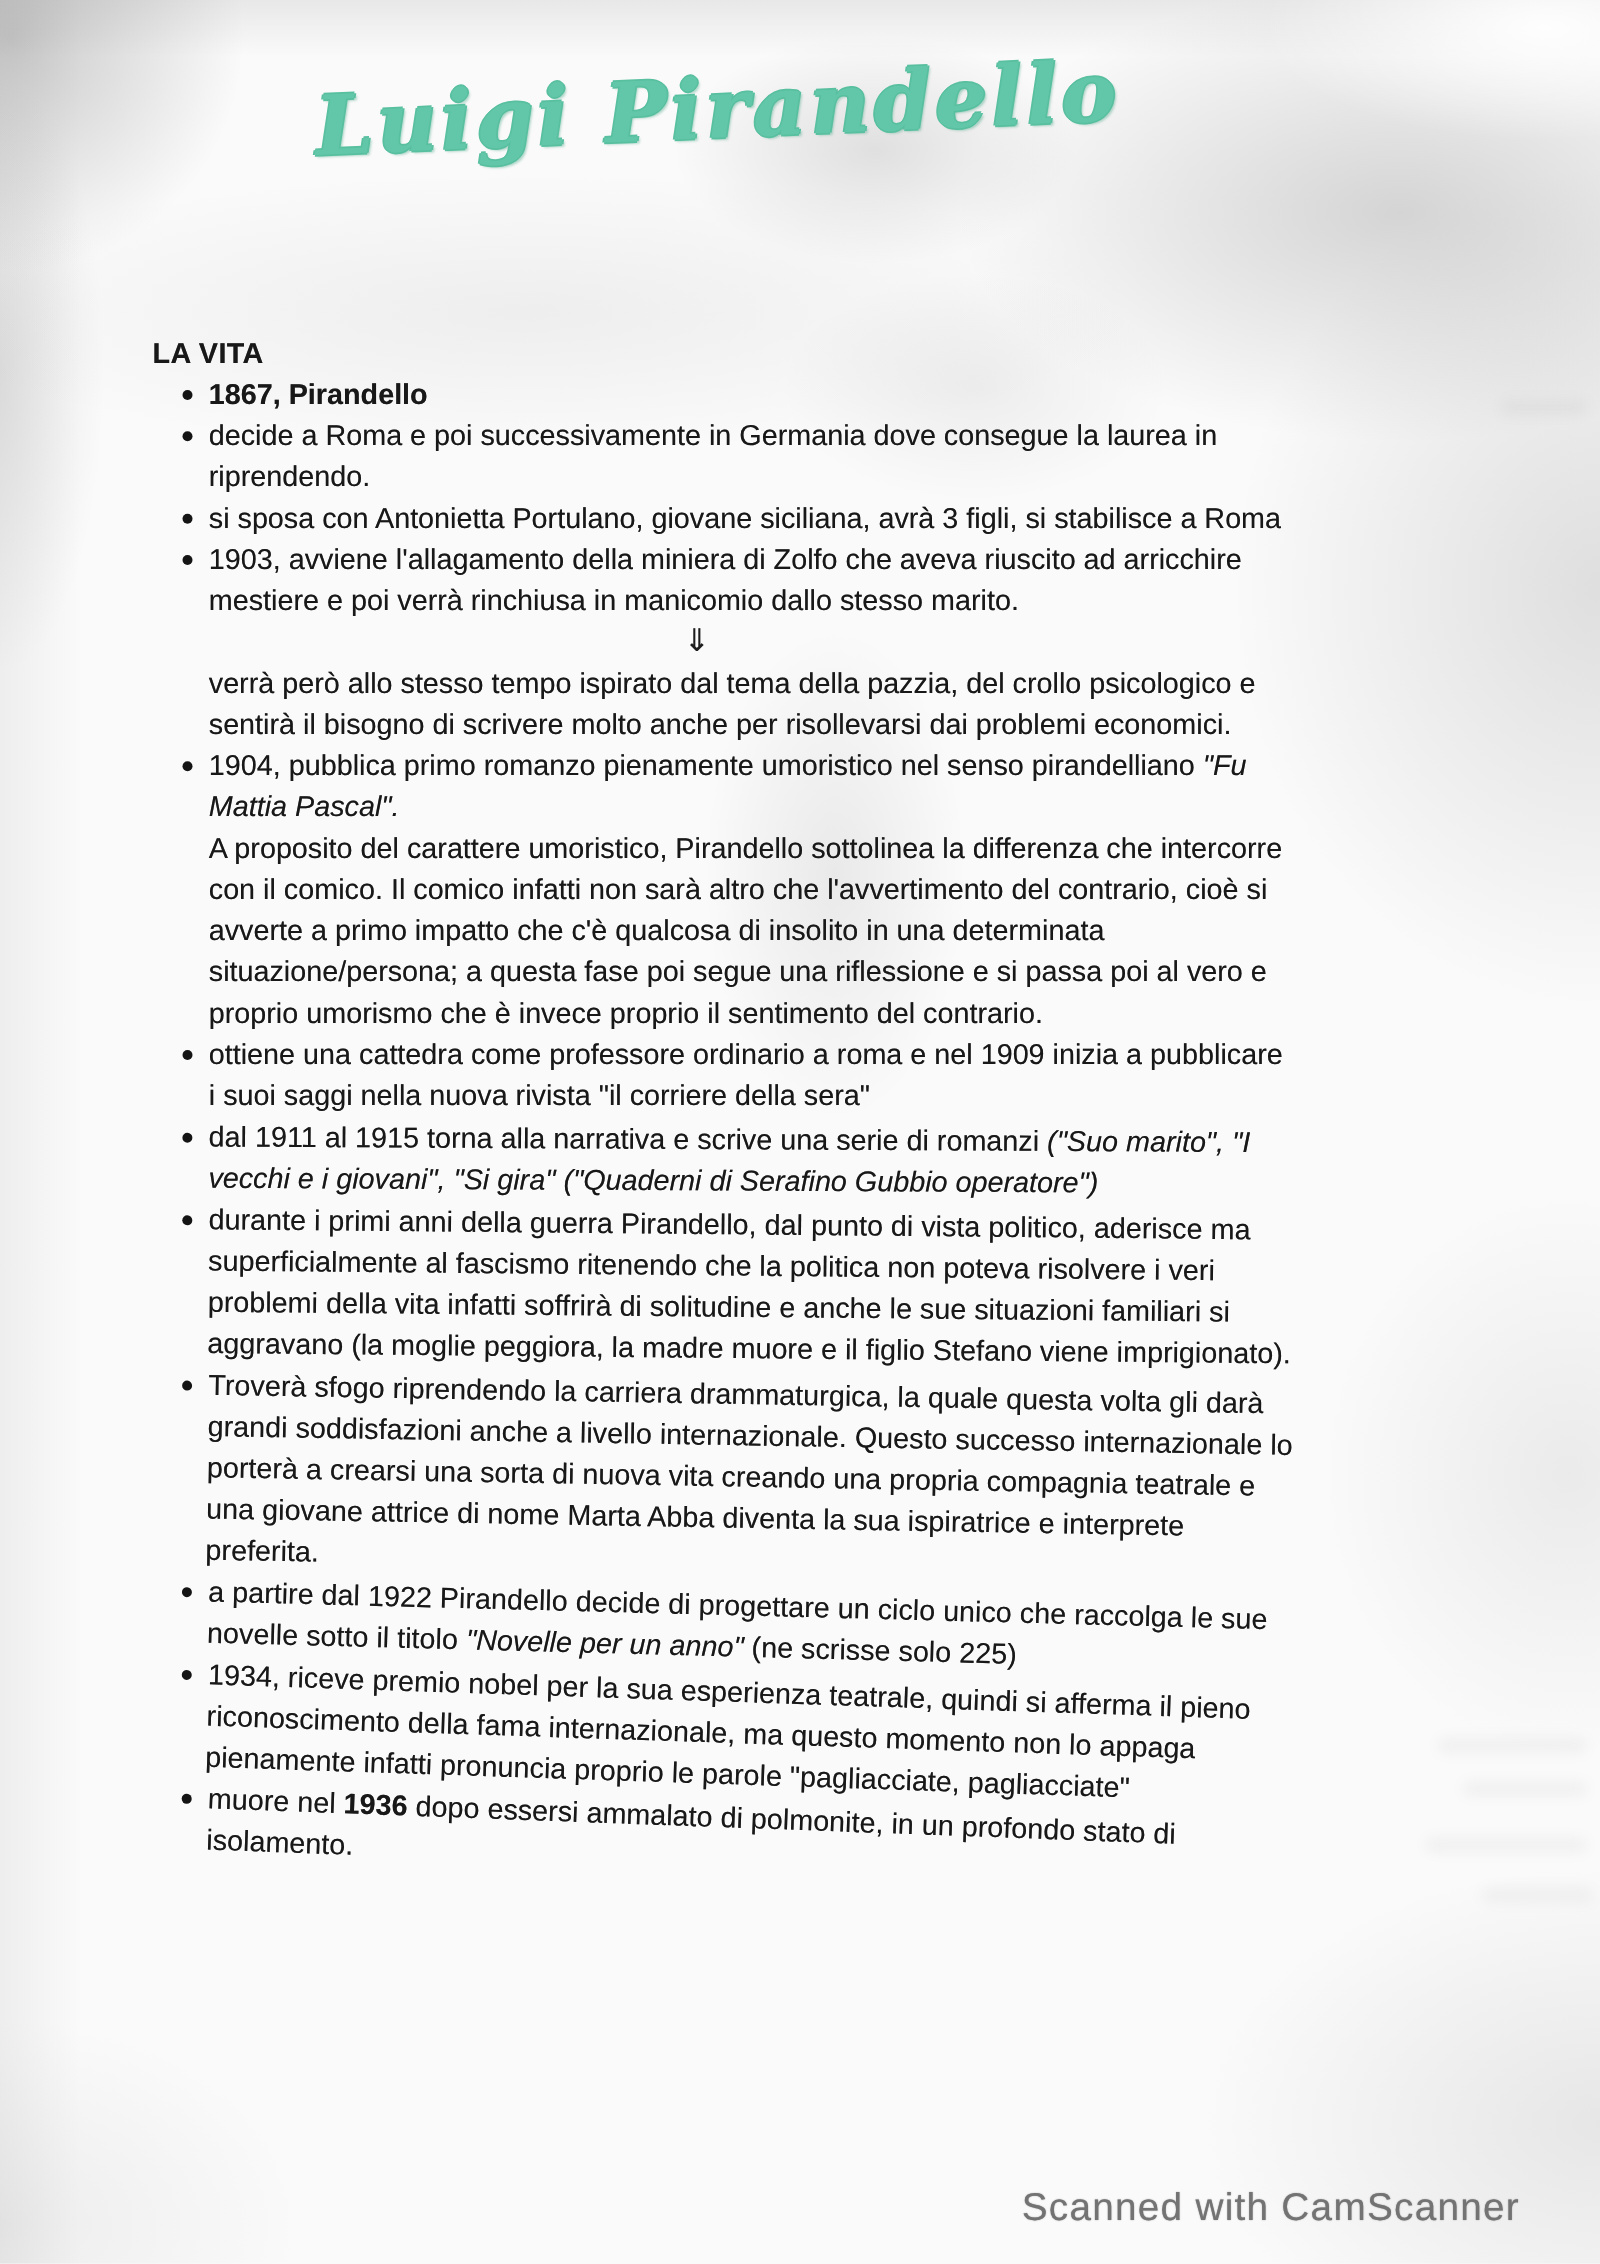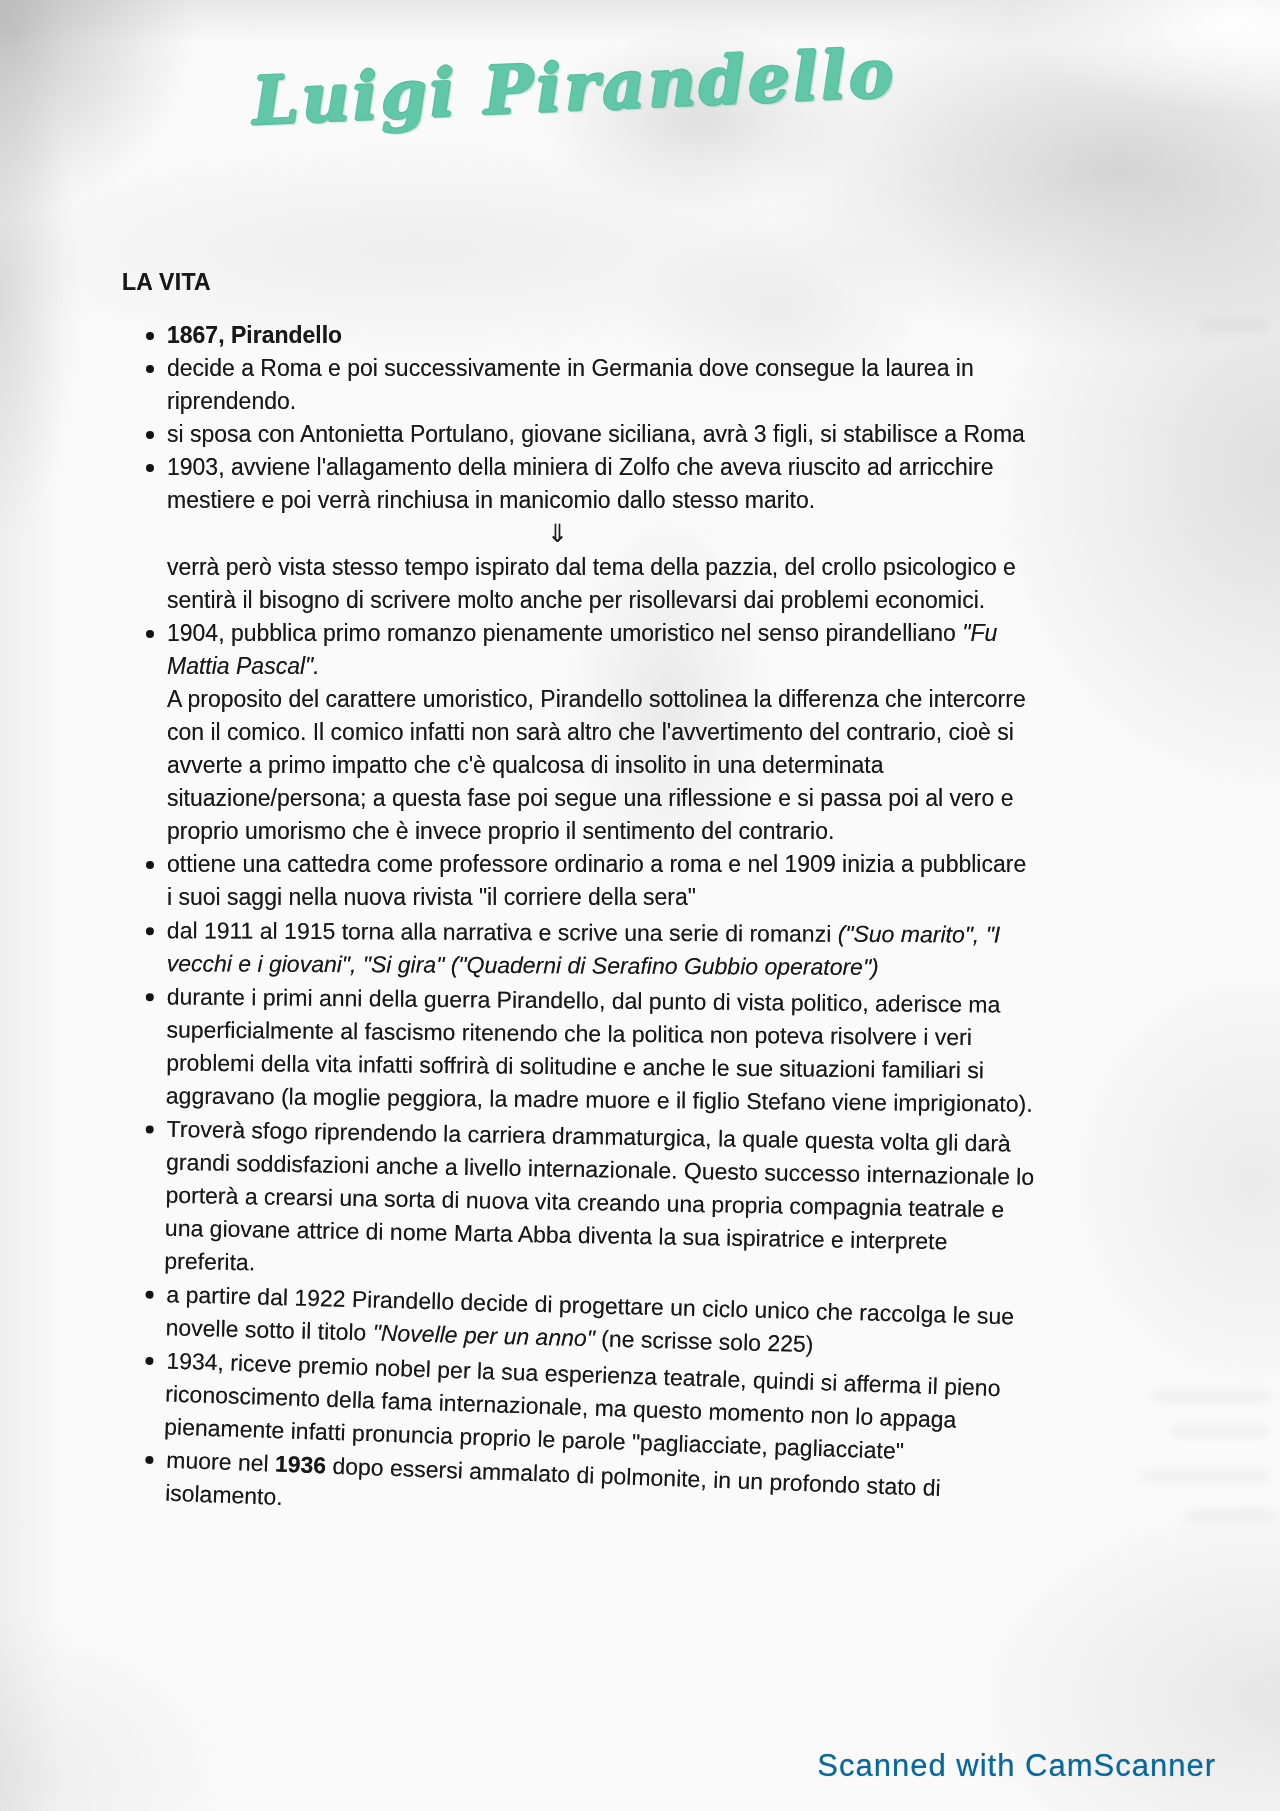--- a/index.html
+++ b/index.html
@@ -37,41 +37,41 @@
     text-shadow:1.4px 0 0 #58bf9f,-1.4px 0 0 #58bf9f,0 1.4px 0 #58bf9f,0 -1.4px 0 #58bf9f,2px 2px 2px rgba(80,170,140,.45);
     transform:rotate(-2.5deg);
     white-space:nowrap;
   }
   
   .content{
     position:absolute;left:122px;top:266px;width:1090px;
     color:#181818;font-size:23px;line-height:33px;
     text-shadow:0 0 .4px rgba(10,10,10,.55);
   }
-  .heading{font-weight:bold;margin-bottom:20px;letter-spacing:.3px;}
+  .heading{font-weight:bold;margin-bottom:0;letter-spacing:.3px;}
   .block{position:relative;padding-left:45px;transform-origin:left top;}
   .block.bullet::before{
     content:"";position:absolute;left:24px;top:13px;width:8px;height:8px;
     border-radius:50%;background:#141414;
   }
   .line{white-space:nowrap;}
   .b{font-weight:bold;}
   .i{font-style:italic;}
   .arrow-glyph{display:inline-block;margin-left:380px;font-size:25px;color:#1d1d1d;}
   
   .tilt-a{transform:rotate(.3deg);}
   .tilt-b{transform:rotate(.55deg);}
   .tilt-c{transform:rotate(1.0deg);}
   .tilt-d{transform:rotate(1.5deg);}
   .tilt-e{transform:rotate(1.9deg);}
   .tilt-f{transform:rotate(2.1deg);}
   
   .watermark{
     position:absolute;top:1748px;right:64px;
-    font-size:31px;letter-spacing:1px;color:#0369a1;
+    font-size:31px;letter-spacing:1px;color:#737373;
     text-shadow:0 0 1px rgba(70,70,70,.6);
   }
 </style>
 </head>
 <body>
 
 <div class="scan-shadows"></div>
 
 <div class="bleed-mark" style="left:1150px;top:1390px;width:120px;height:13px;"></div>
 <div class="bleed-mark" style="left:1170px;top:1425px;width:100px;height:12px;"></div>
@@ -93,21 +93,21 @@
       </div>
       <div class="block bullet">
         <div class="line"><span>si sposa con Antonietta Portulano, giovane siciliana, avrà 3 figli, si stabilisce a Roma</span></div>
       </div>
       <div class="block bullet">
         <div class="line"><span>1903, avviene l'allagamento della miniera di Zolfo che aveva riuscito ad arricchire</span></div>
         <div class="line"><span>mestiere e poi verrà rinchiusa in manicomio dallo stesso marito.</span></div>
       </div>
       <div class="block arrow"><span class="arrow-glyph">⇓</span></div>
       <div class="block para">
-        <div class="line"><span>verrà però vista stesso tempo ispirato dal tema della pazzia, del crollo psicologico e</span></div>
+        <div class="line"><span>verrà però allo stesso tempo ispirato dal tema della pazzia, del crollo psicologico e</span></div>
         <div class="line"><span>sentirà il bisogno di scrivere molto anche per risollevarsi dai problemi economici.</span></div>
       </div>
       <div class="block bullet">
         <div class="line"><span>1904, pubblica primo romanzo pienamente umoristico nel senso pirandelliano </span><span class="i">"Fu</span></div>
         <div class="line"><span class="i">Mattia Pascal".</span></div>
       </div>
       <div class="block para">
         <div class="line"><span>A proposito del carattere umoristico, Pirandello sottolinea la differenza che intercorre</span></div>
         <div class="line"><span>con il comico. Il comico infatti non sarà altro che l'avvertimento del contrario, cioè si</span></div>
         <div class="line"><span>avverte a primo impatto che c'è qualcosa di insolito in una determinata</span></div>

